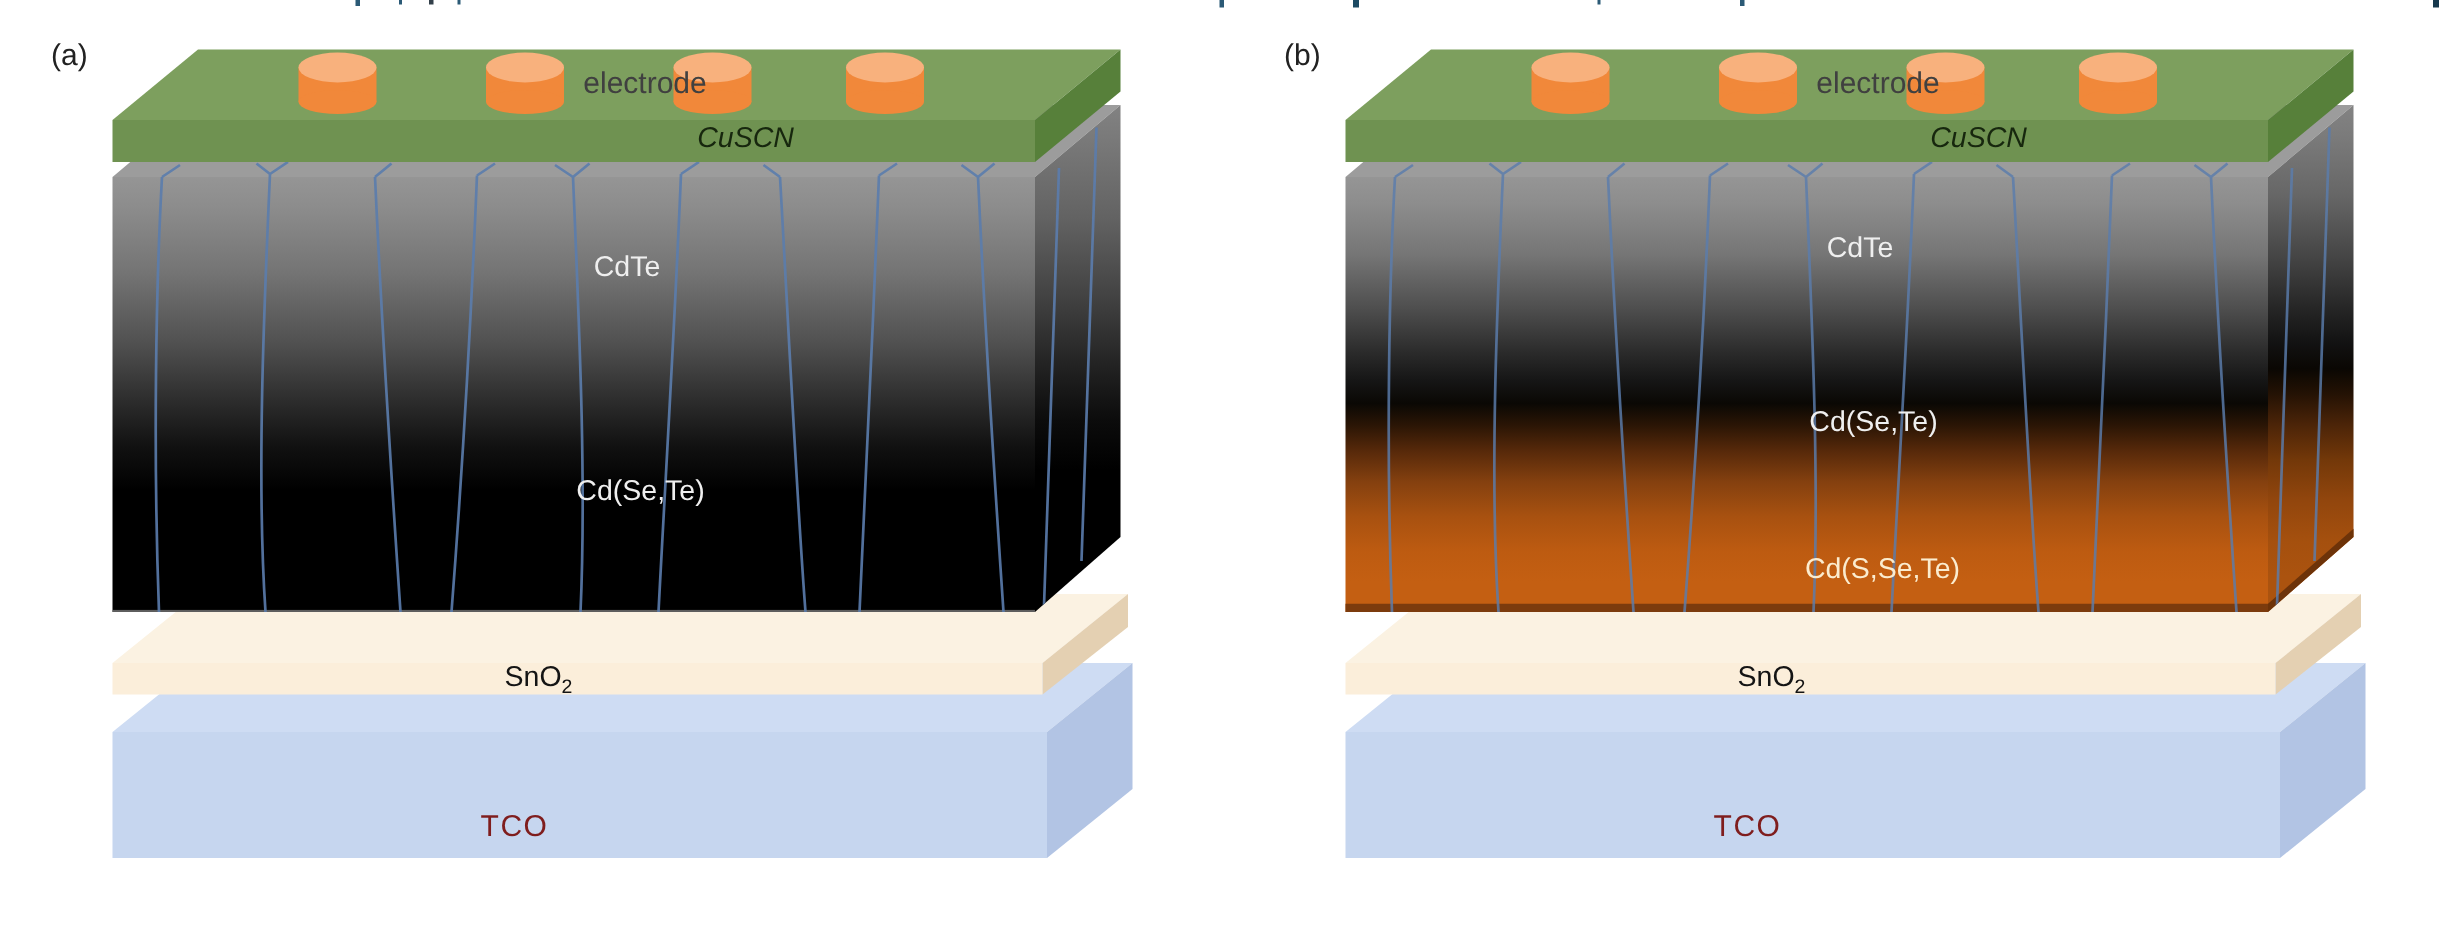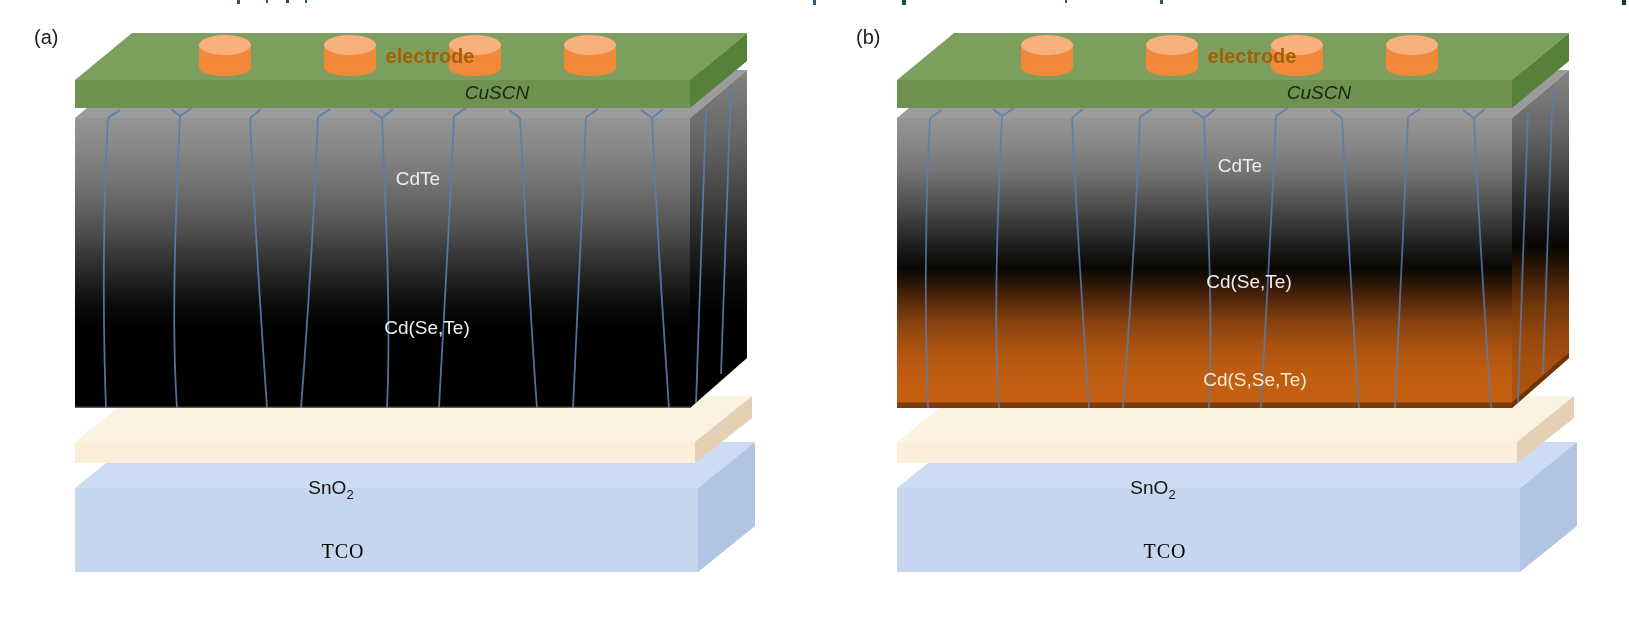--- a/index.html
+++ b/index.html
@@ -5,27 +5,27 @@
   html,body{margin:0;padding:0;background:#ffffff;}
   #figure{position:relative;width:1629px;height:620px;background:#ffffff;overflow:hidden;
           font-family:"Liberation Sans",sans-serif;}
   .panel{position:absolute;top:0;width:745px;height:600px;}
   #panel-a{left:30px;}
   #panel-b{left:852px;}
   .scene{position:absolute;left:0;top:0;}
   .lbl{position:absolute;text-align:center;width:170px;line-height:1.1;
        font-family:"Liberation Sans",sans-serif;white-space:nowrap;}
   .panel-tag{left:4px;top:26px;width:60px;text-align:left;font-size:20px;color:#222222;}
-  .electrode-lbl{left:315px;top:45px;font-size:20px;color:#a16207;font-weight:bold;}
+  .electrode-lbl{left:315px;top:45px;font-size:20px;color:#404040;}
   .cuscn-lbl{left:382px;top:83px;font-size:19px;color:#17270e;font-style:italic;}
   .lbl-on-block{color:#efefef;font-size:19px;}
   .cdssete-lbl{color:#fbeccf;}
-  .sno2-lbl{left:216px;top:442px;font-size:19px;color:#141414;margin-top:36px;}
+  .sno2-lbl{left:244px;top:442px;font-size:19px;color:#141414;}
   .sno2-lbl sub{font-size:13px;}
-  .tco-lbl{left:228px;top:540px;font-size:20px;color:#000000;letter-spacing:1px;font-family:Liberation Serif, serif;}
+  .tco-lbl{left:228px;top:540px;font-size:20px;color:#7f1d1d;letter-spacing:1px;}
   .remnant{position:absolute;top:0;}
 </style>
 </head>
 <body>
 
 <div id="figure">
 
   <div>
     <div class="remnant" style="left:237px;width:3px;height:4px;background:#2b5a76;"></div>
     <div class="remnant" style="left:266px;width:2px;height:3px;background:#2b5a76;"></div>

